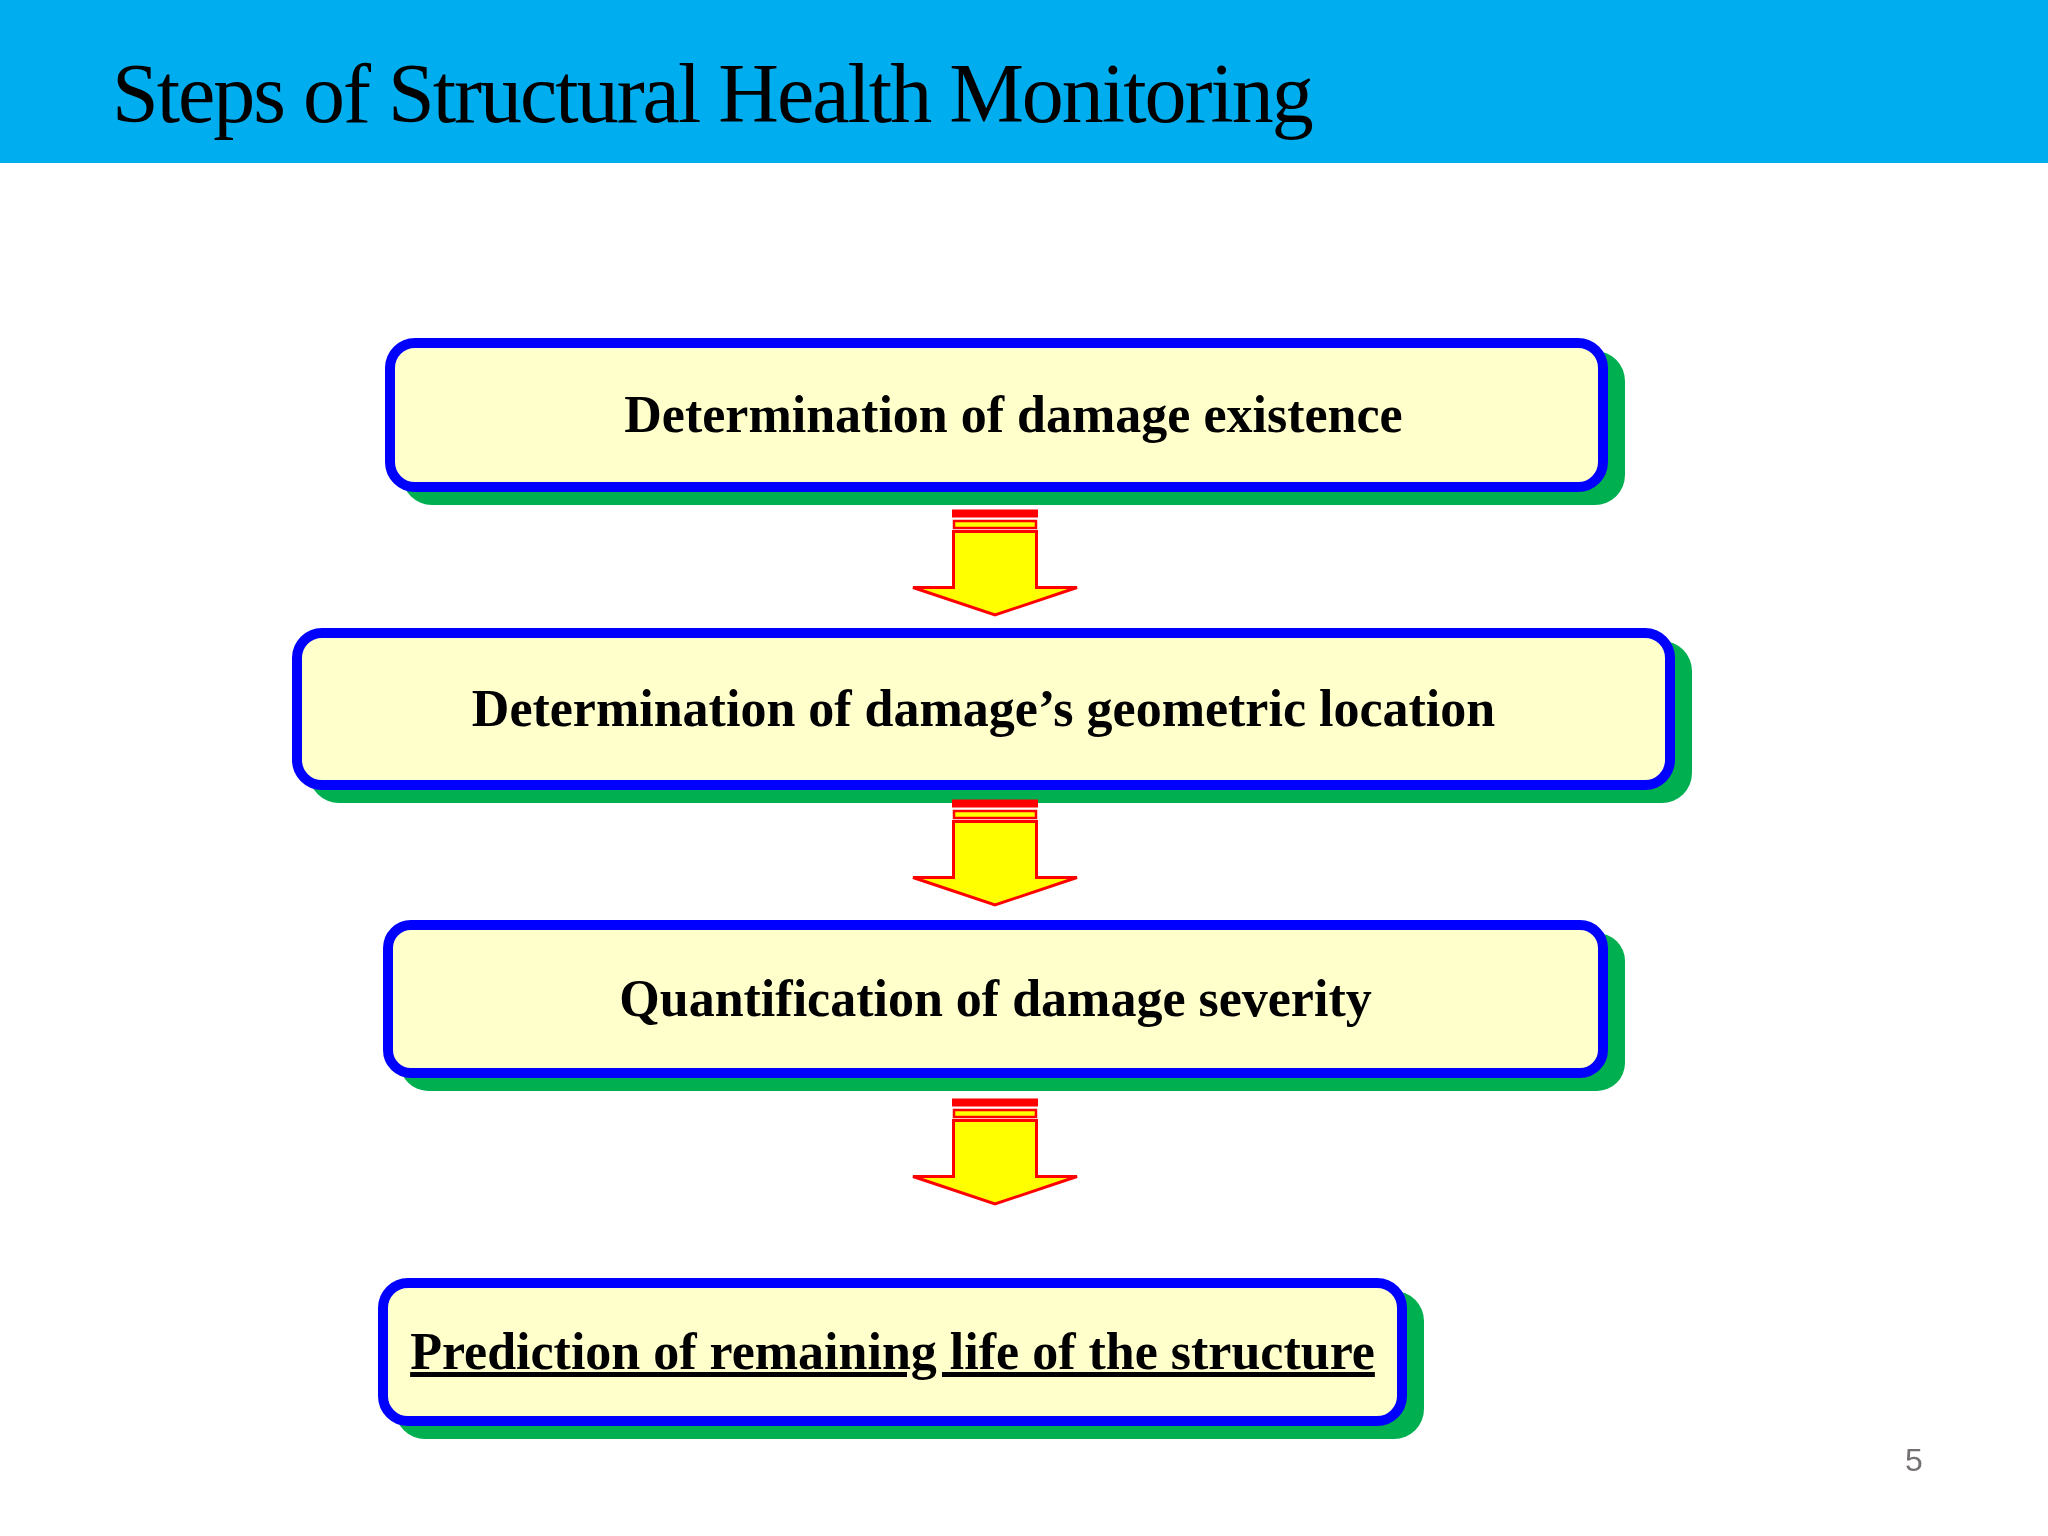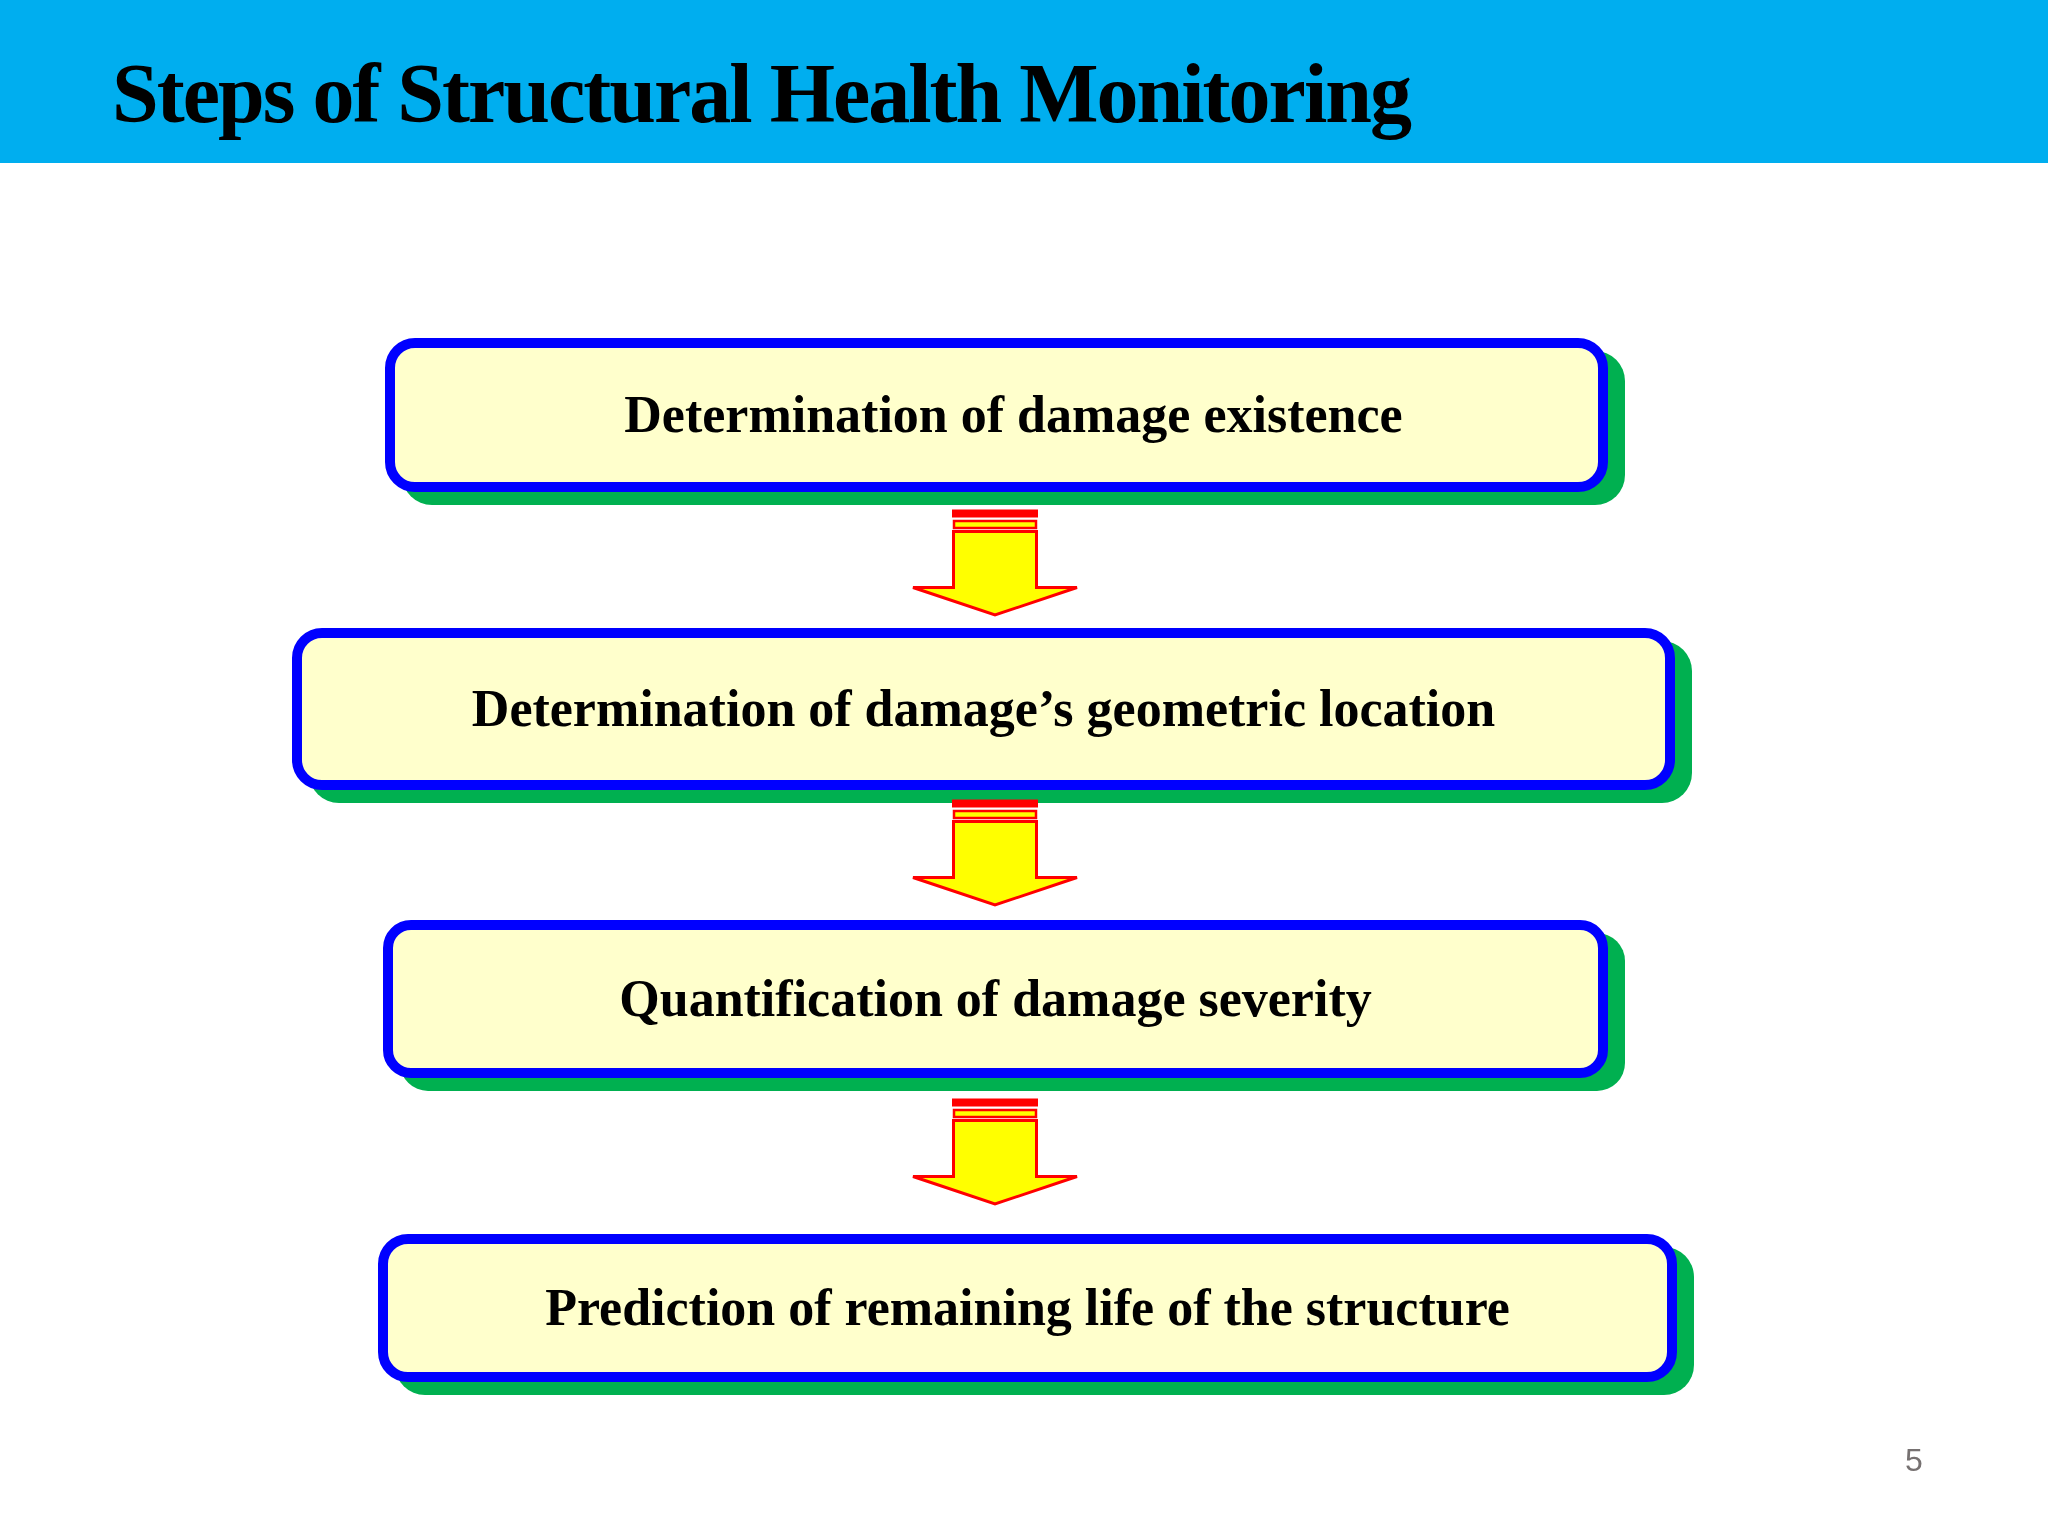--- a/index.html
+++ b/index.html
@@ -22,21 +22,21 @@
     left: 0; top: 0;
     width: 2048px;
     height: 163px;
     background: #00AEEF;
     display: flex;
     align-items: center;
   }
   .slide-title {
     margin-left: 112px;
     font-size: 84px;
-    font-weight: bold;
+    font-weight: normal;
     letter-spacing: -2px;
     color: #000000;
     white-space: nowrap;
     line-height: 1;
     margin-top: 24px;
   }
 
   
   .step-box {
     position: absolute;
@@ -54,21 +54,21 @@
     font-size: 52px;
     font-weight: bold;
     color: #000000;
     line-height: 1.1;
     padding: 0 20px;
     white-space: nowrap;
   }
   .box1 { left: 385px; top: 338px; width: 1223px; height: 154px; padding-left: 34px; }
   .box2 { left: 292px; top: 628px; width: 1383px; height: 162px; }
   .box3 { left: 383px; top: 920px; width: 1225px; height: 158px; border-radius: 28px; }
-  .box4 { left: 378px; top: 1234px; width: 1299px; height: 148px; }
+  .box4 { left: 378px; top: 1278px; width: 1029px; height: 148px; text-decoration: underline; }
 
   
   .down-arrow {
     position: absolute;
     left: 911px;
     width: 168px;
     height: 108px;
   }
   .arrow1 { top: 509px; }
   .arrow2 { top: 799px; }

